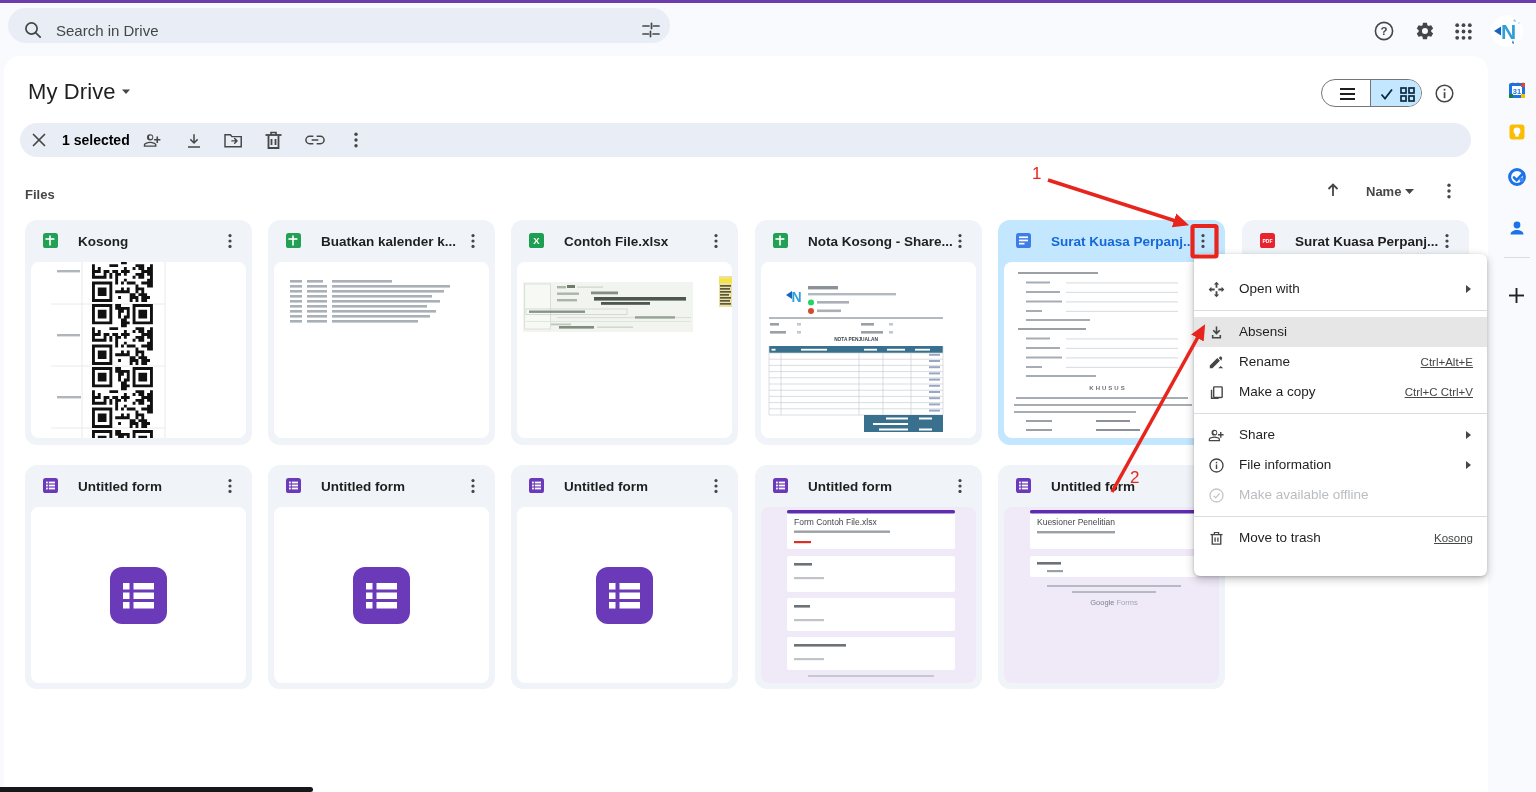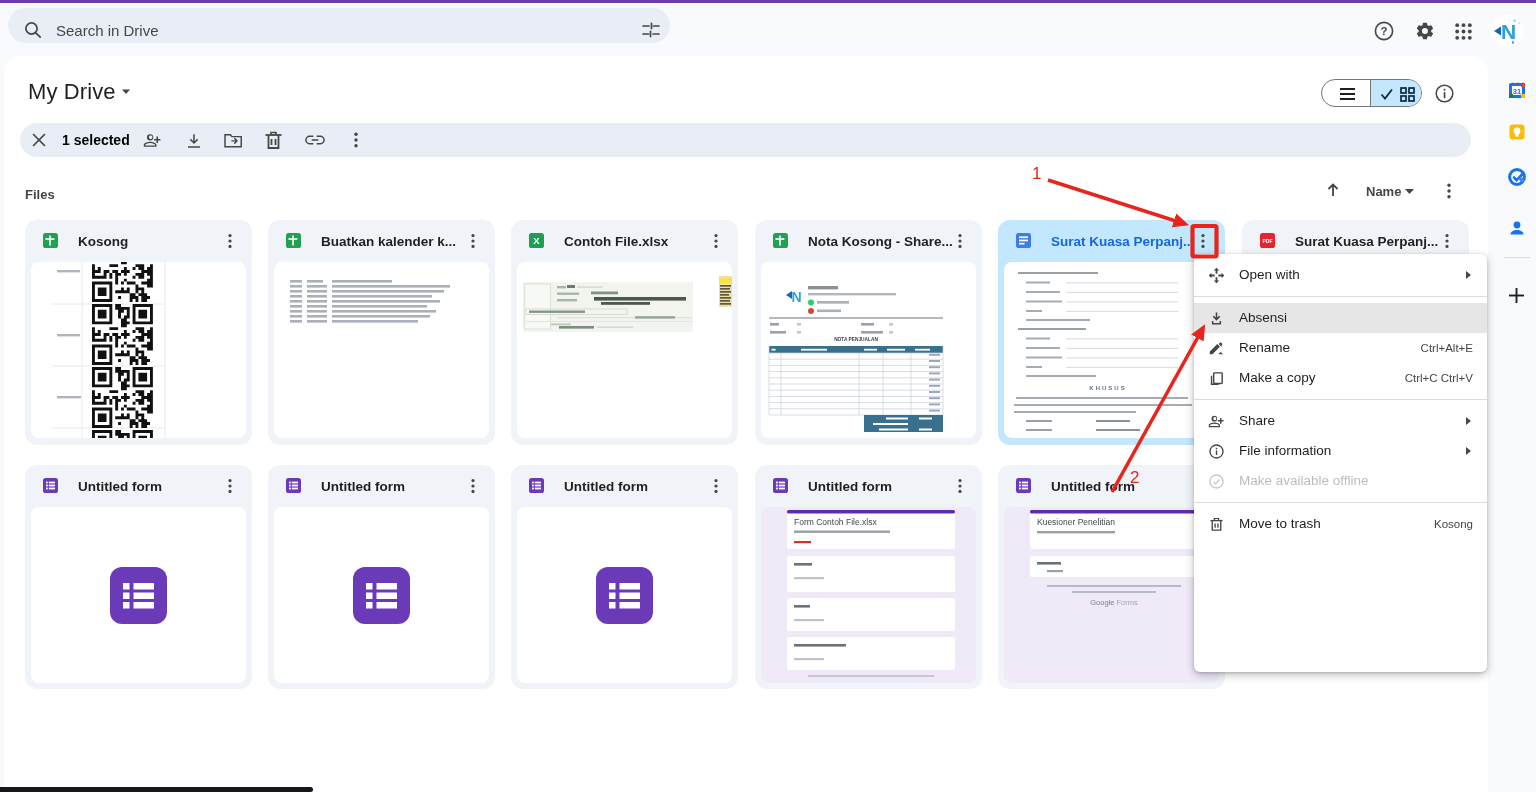--- a/index.html
+++ b/index.html
@@ -28,24 +28,24 @@
   .card { position:absolute; width:227px; background:#F0F4F9; border-radius:12px; }
   .card.sel { background:#C2E7FF; }
   .card.sel .ttl { color:#1667d9; }
   .card .hd { position:absolute; left:0; top:0; right:0; height:42px; }
   .card .ttl { position:absolute; left:53px; top:14px; font-size:13.5px; font-weight:bold; color:#1f1f1f; white-space:nowrap; }
   .card .fic { position:absolute; left:18px; top:13px; width:15px; height:15px; }
   .card .dots { position:absolute; right:14px; top:13px; width:16px; height:16px; }
   .thumb { position:absolute; left:6px; right:6px; top:42px; height:176px; background:#fff; border-radius:8px; overflow:hidden; }
   .thumb.lav { background:#EFE9F8; }
   
-  #menu { left:1194px; top:254px; width:293px; height:418px; background:#fff; border-radius:6px; box-shadow:0 3px 10px rgba(0,0,0,.24), 0 1px 3px rgba(0,0,0,.18); padding-top:6px; z-index:40; }
+  #menu { left:1194px; top:254px; width:293px; height:322px; background:#fff; border-radius:6px; box-shadow:0 3px 10px rgba(0,0,0,.24), 0 1px 3px rgba(0,0,0,.18); padding-top:20px; z-index:40; }
   .mi { position:relative; height:30px; }
   .mi .mtx { position:absolute; left:45px; top:7px; font-size:13.5px; color:#1f1f1f; }
-  .mi .msc { position:absolute; right:14px; top:9px; font-size:11.5px; color:#444746; }
+  .mi .msc { position:absolute; right:14px; top:9px; font-size:11.5px; color:#444746;text-decoration:underline; }
   .mi .mic { position:absolute; left:14px; top:7px; width:17px; height:17px; }
   .mi .arr { position:absolute; right:14px; top:10px; width:10px; height:10px; }
   .mi.dis .mtx { color:#b9bdc1; }
   .mdiv { height:1px; background:#dadce0; margin:6px 0; }
   .mi.hl { background:#e6e6e6; }
   
   .sbic { position:absolute; left:1508px; width:18px; height:18px; }
 </style>
 </head>
 <body>

